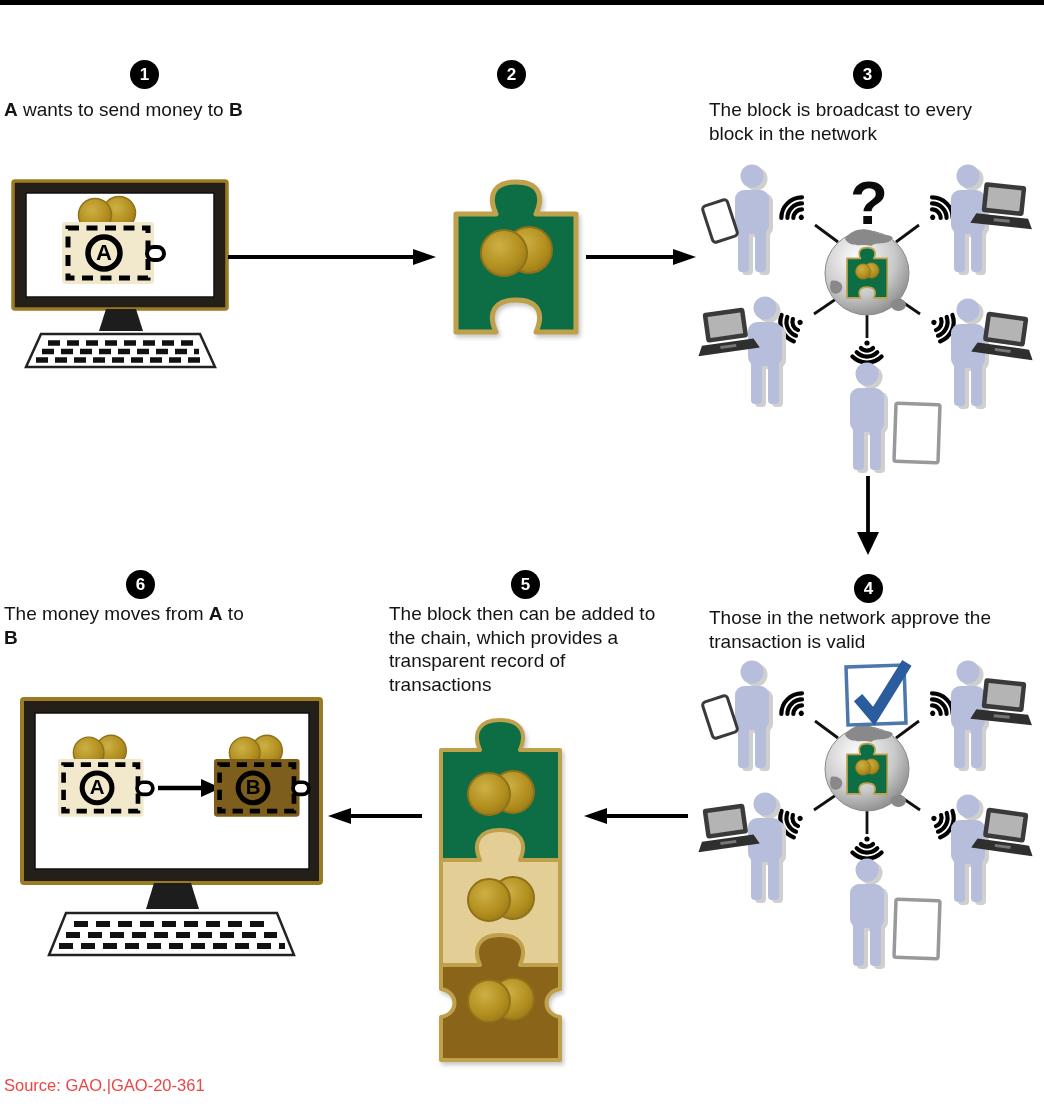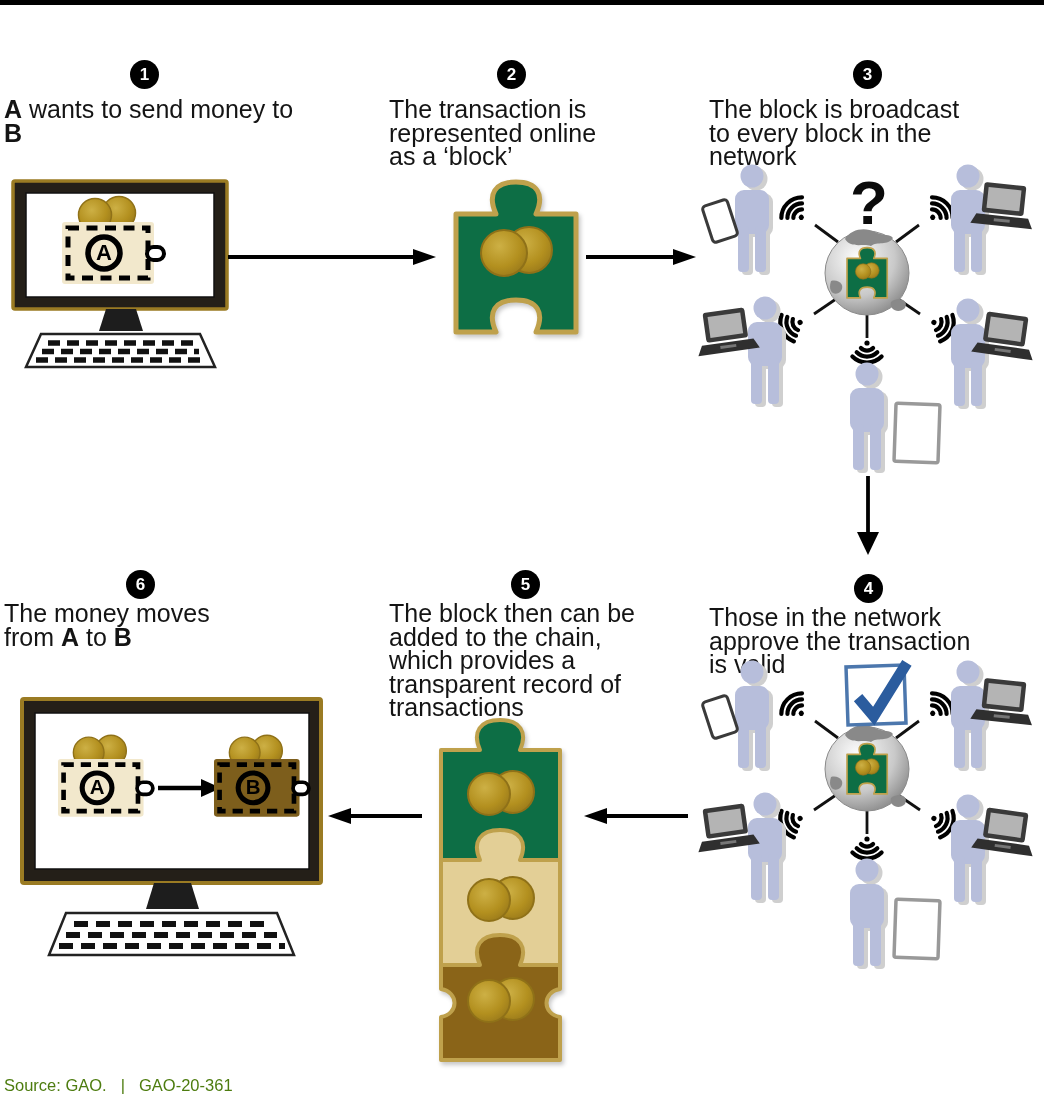--- a/index.html
+++ b/index.html
@@ -3,24 +3,24 @@
 <meta charset="utf-8">
 <style>
   html,body{margin:0;padding:0;background:#fff;}
   .canvas{position:relative;width:1044px;height:1114px;background:#fff;
           font-family:"Liberation Sans",sans-serif;color:#111;overflow:hidden;}
   .abs{position:absolute;}
   .topbar{left:0;top:0;width:1044px;height:5px;background:#000;}
   .title{left:3px;top:8px;font-size:23px;font-weight:700;letter-spacing:.2px;}
   .badge{width:29px;height:29px;border-radius:50%;background:#000;color:#fff;
          font-size:17px;font-weight:700;display:flex;align-items:center;justify-content:center;}
-  .step-text{font-size:25px;line-height:23.5px;color:#141414;}
+  .step-text{font-size:19px;line-height:23.5px;color:#141414;}
   .b{font-weight:700;}
   .shadowed{filter:drop-shadow(2px 3px 2px rgba(0,0,0,.22));}
-  .src{font-size:16.5px;color:#4d7c0f;display:flex;gap:14px;align-items:flex-start;}
+  .src{font-size:16.5px;color:#ef4444;display:flex;gap:0;align-items:flex-start;}
   svg text{font-family:"Liberation Sans",sans-serif;}
 </style>
 </head>
 <body>
 
 <div class="canvas">
 
   <svg width="0" height="0" style="position:absolute" aria-hidden="true">
     <defs>
       <radialGradient id="coinGrad" cx="40%" cy="35%" r="75%">
@@ -81,21 +81,20 @@
     </defs>
   </svg>
 
   <div class="abs topbar"></div>
 
   <div class="abs badge" style="left:130px;top:60px">1</div>
   <div class="abs badge" style="left:497px;top:60px">2</div>
   <div class="abs badge" style="left:853px;top:60px">3</div>
 
   <div class="abs step-text" style="left:4px;top:98px;width:310px"><span class="b">A</span><span> wants to send money to </span><span class="b">B</span></div>
-  <div class="abs step-text" style="left:389px;top:98px;width:237px">The transaction is represented online as a ‘block’</div>
   <div class="abs step-text" style="left:709px;top:98px;width:266px">The block is broadcast to every block in the network</div>
 
   <svg class="abs" style="left:10px;top:178px" width="220" height="192" viewBox="0 0 220 192">
     <rect x="3" y="3" width="214" height="128" rx="2" fill="#241f18" stroke="#9a7b23" stroke-width="3.5"></rect>
     <rect x="16" y="15" width="188" height="104" fill="#fff" stroke="#111" stroke-width="1.5"></rect>
     <use href="#wallet-proto" transform="translate(52,44)" fill="#f2e8cc"></use>
     <text x="94" y="51.5" font-size="22" font-weight="700" text-anchor="middle" fill="#000" transform="translate(0,30)">A</text>
     <path d="M96,131 L126,131 L133,153 L89,153 Z" fill="#1d1d1d"></path>
     <g>
       <path d="M31,156 L190,156 L205,189 L16,189 Z" fill="#fff" stroke="#222" stroke-width="2.5"></path>

